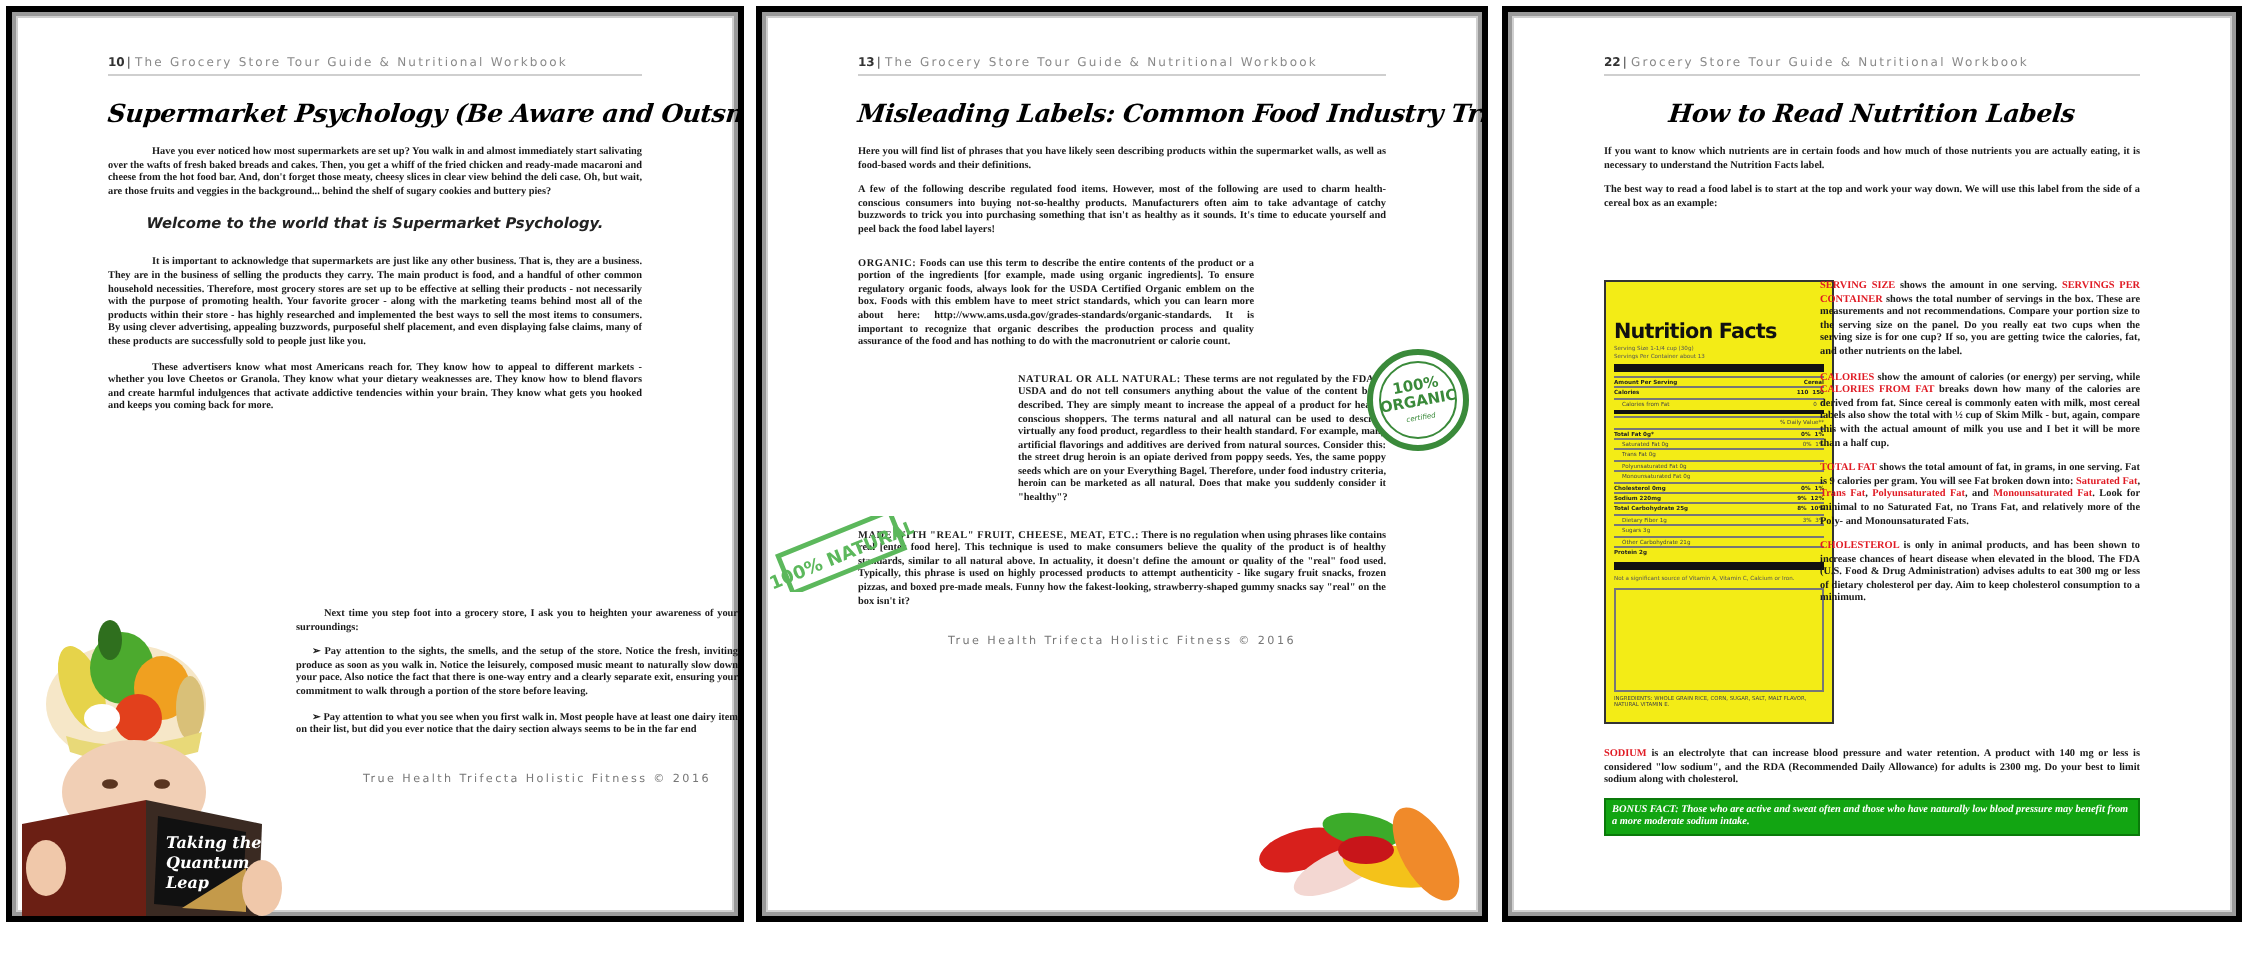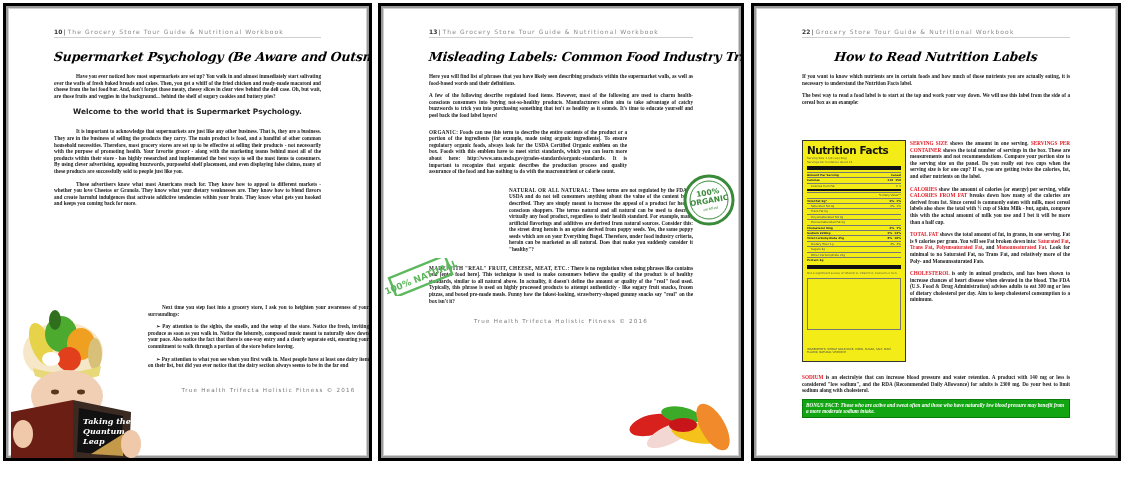--- a/index.html
+++ b/index.html
@@ -32,21 +32,21 @@
   }
 
   p.body {
     font-family: "Liberation Serif", serif; font-weight: bold; font-size: 5.2px; line-height: 6.6px;
     text-align: justify; color: #1a1a1a;
   }
   p.indent { text-indent: 22px; }
   .gap { height: 6px; }
 
   .welcome {
-    font-family: "DejaVu Sans", sans-serif; font-weight: bold; font-size: 7.4px;
+    font-family: "DejaVu Sans", sans-serif; font-style: italic; font-weight: bold; font-size: 7.4px;
     text-align: center; color: #222; margin: 8px 0 12px 0;
   }
 
   .red { color: #e01b24; }
   .term { font-family: "Liberation Serif", serif; font-weight: bold; letter-spacing: 0.3px; }
 
   
   .veg-woman { position: absolute; left: 5px; top: 298px; width: 160px; height: 160px; }
   .p1-bullets { position: absolute; left: 142px; right: 0; top: 298px; }
   .footer {
@@ -54,22 +54,22 @@
     text-align: center; white-space: nowrap;
   }
 
   
   .organic-badge { position: absolute; right: 6px; top: 168px; width: 52px; height: 52px; }
   .natural-stamp { position: absolute; left: 4px; top: 252px; width: 72px; height: 38px; }
   .gummies { position: absolute; right: 4px; top: 393px; width: 120px; height: 56px; }
 
   
   .nf-label {
-    position: absolute; left: 0; top: 112px; width: 104px; height: 222px;
-    background: #f3ec16; border: 1.5px solid #333; padding: 4px 4px;
+    position: absolute; left: 0; top: 112px; width: 115px; height: 222px;
+    background: #f3ec16; border: 1.5px solid #333; padding: 20px 4px;
     font-family: "DejaVu Sans", sans-serif; color: #222; overflow: hidden;
   }
   .nf-title { font-weight: bold; font-size: 10.4px; letter-spacing: -0.4px; line-height: 11px; color: #111; }
   .nf-small { font-size: 2.8px; line-height: 4px; color: #555; }
   .nf-thick { height: 4px; background: #111; margin: 2px 0; }
   .nf-med { height: 2px; background: #111; margin: 1px 0; }
   .nf-row { display: flex; justify-content: space-between; font-size: 2.8px; line-height: 4.4px;
     border-top: 0.5px solid #777; color: #444; }
   .nf-row.b { font-weight: bold; color: #222; }
   .nf-row.sub span:first-child { padding-left: 4px; }

